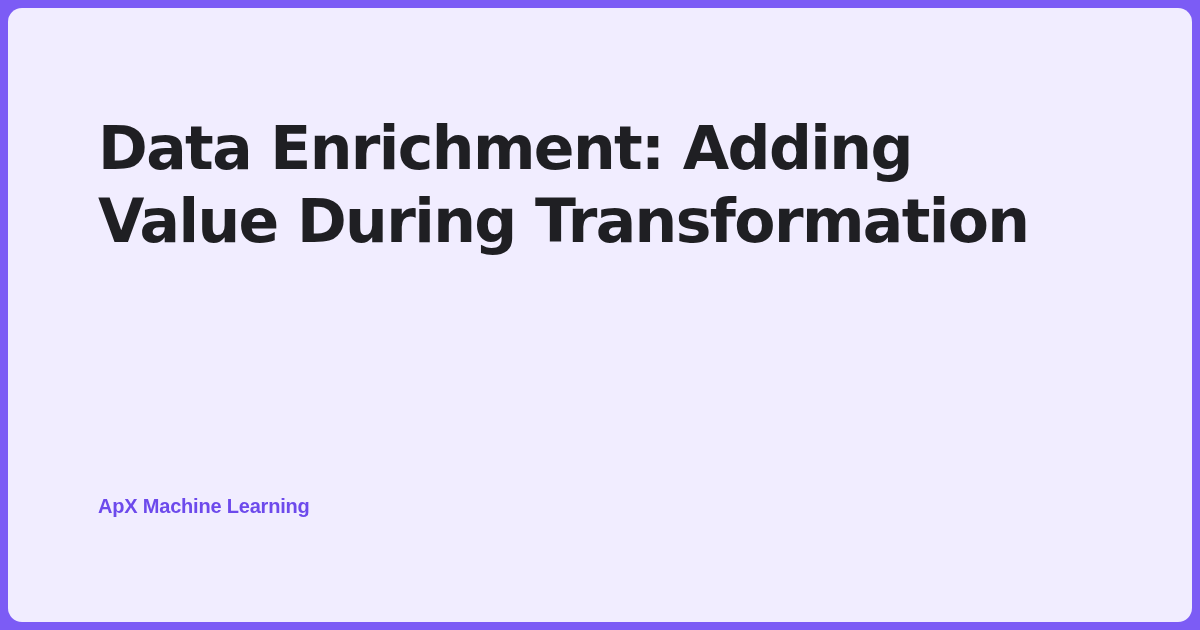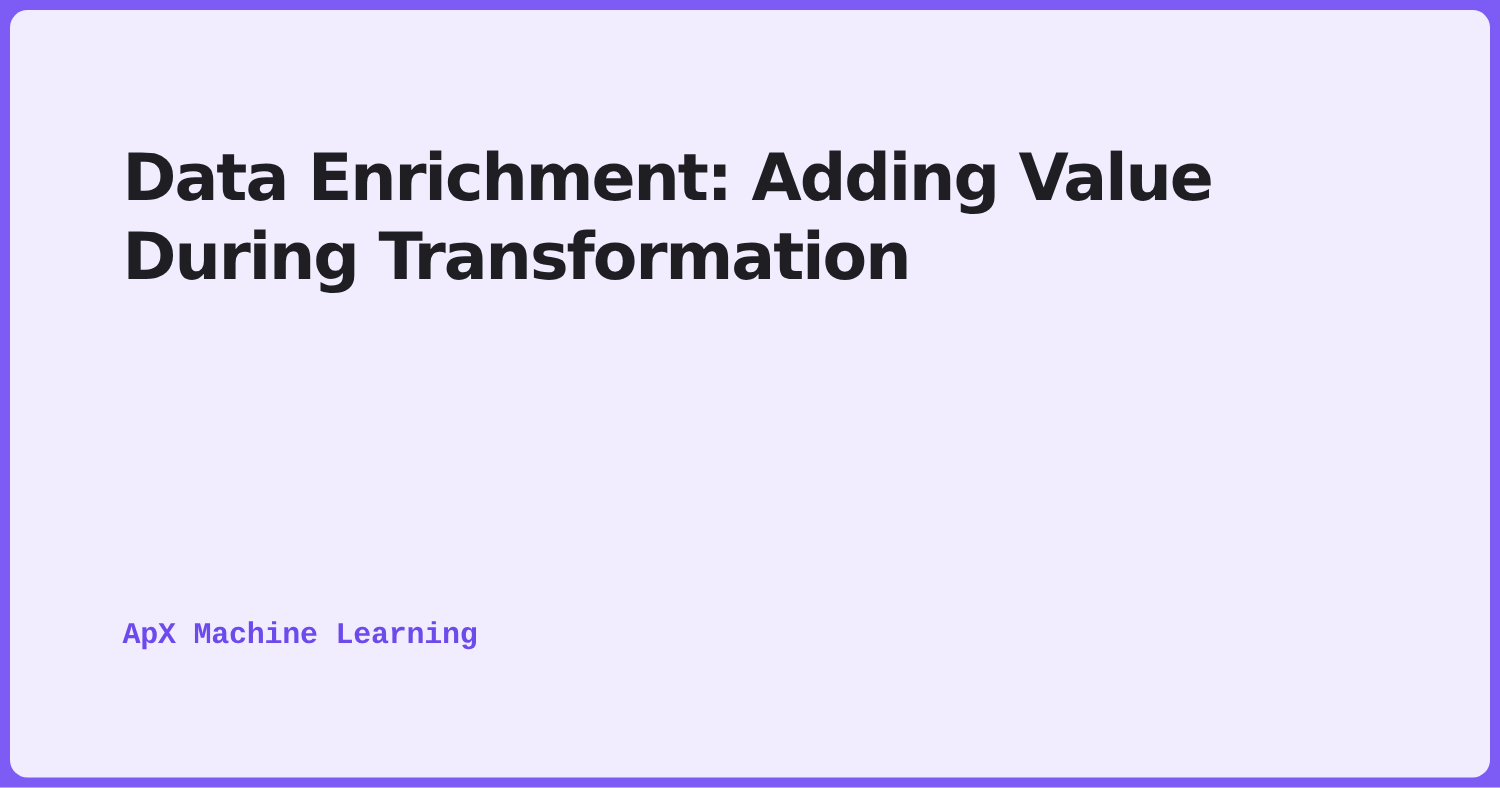--- a/index.html
+++ b/index.html
@@ -26,34 +26,34 @@
   }
   .content {
     position: absolute;
     left: 90px;
     top: 104px;
     width: 1000px;
   }
   .title {
     font-family: "DejaVu Sans", sans-serif;
     font-weight: bold;
-    font-size: 52px;
+    font-size: 60px;
     line-height: 1.22;
     letter-spacing: -1.6px;
     color: #1f1f23;
     margin: 0;
     max-width: 990px;
   }
   .byline {
     position: absolute;
     left: 90px;
     top: 487px;
-    font-family: Liberation Mono, monospace;
+    font-family: Liberation Sans, sans-serif;
     font-weight: bold;
-    font-size: 24px;
+    font-size: 20px;
     letter-spacing: -0.2px;
     color: #6d4aec;
   }
 </style>
 </head>
 <body>
 
 <div class="card">
   <div class="content">
     <h1 class="title">Data Enrichment: Adding Value During Transformation</h1>

